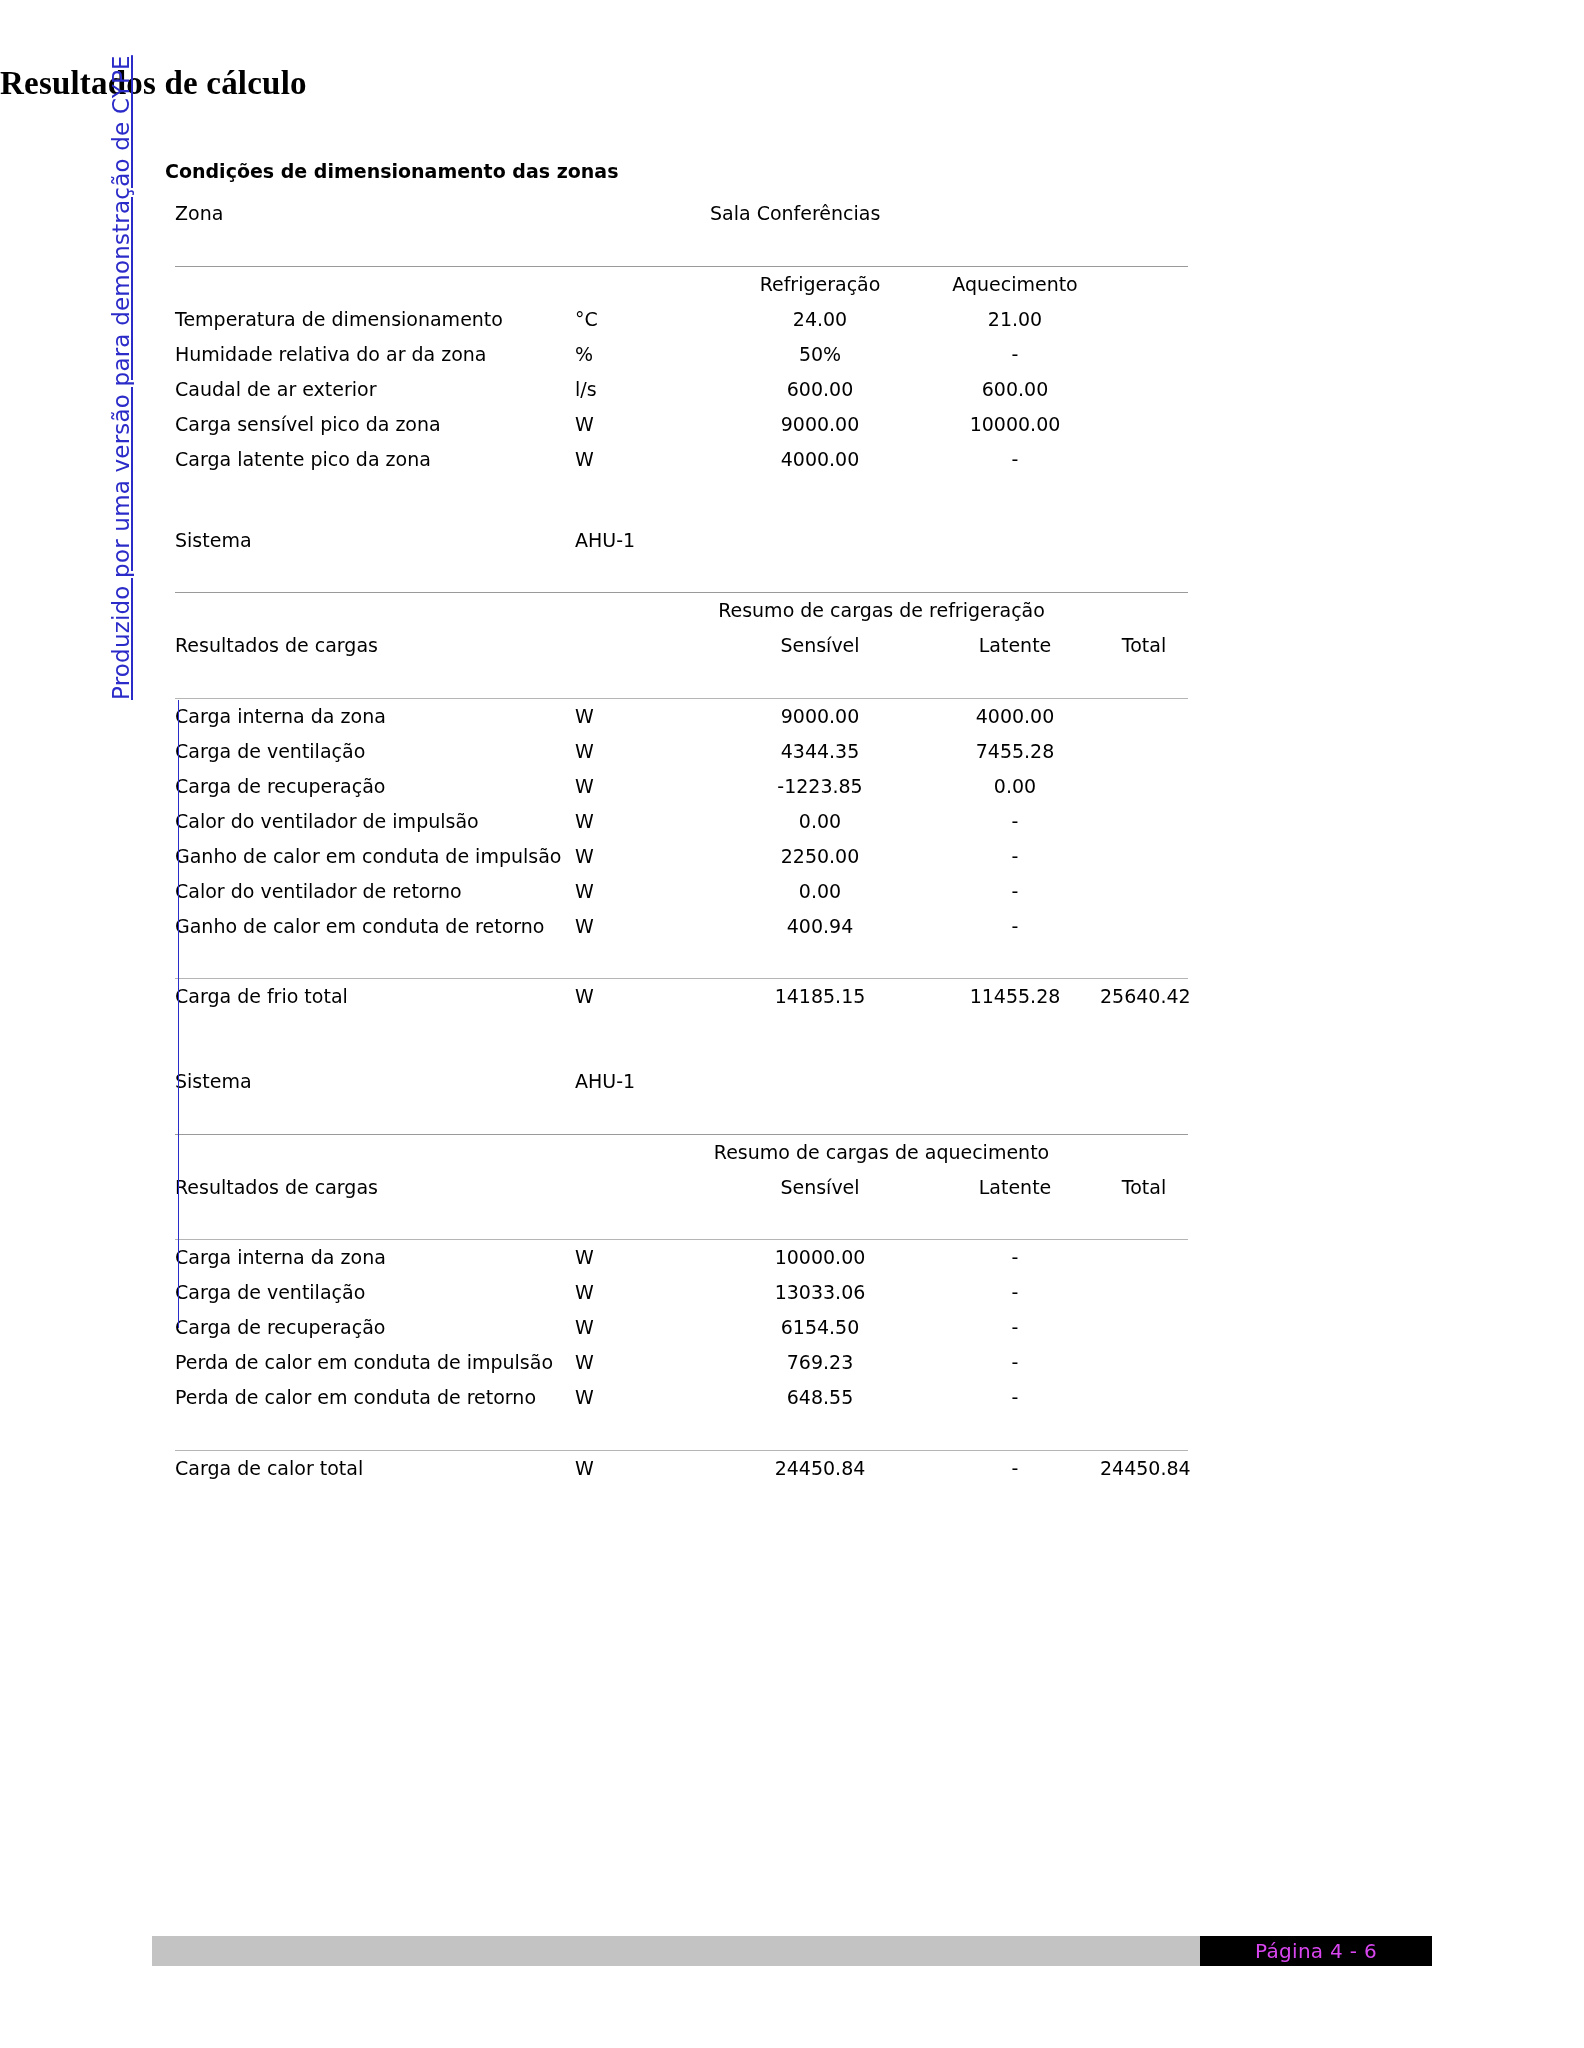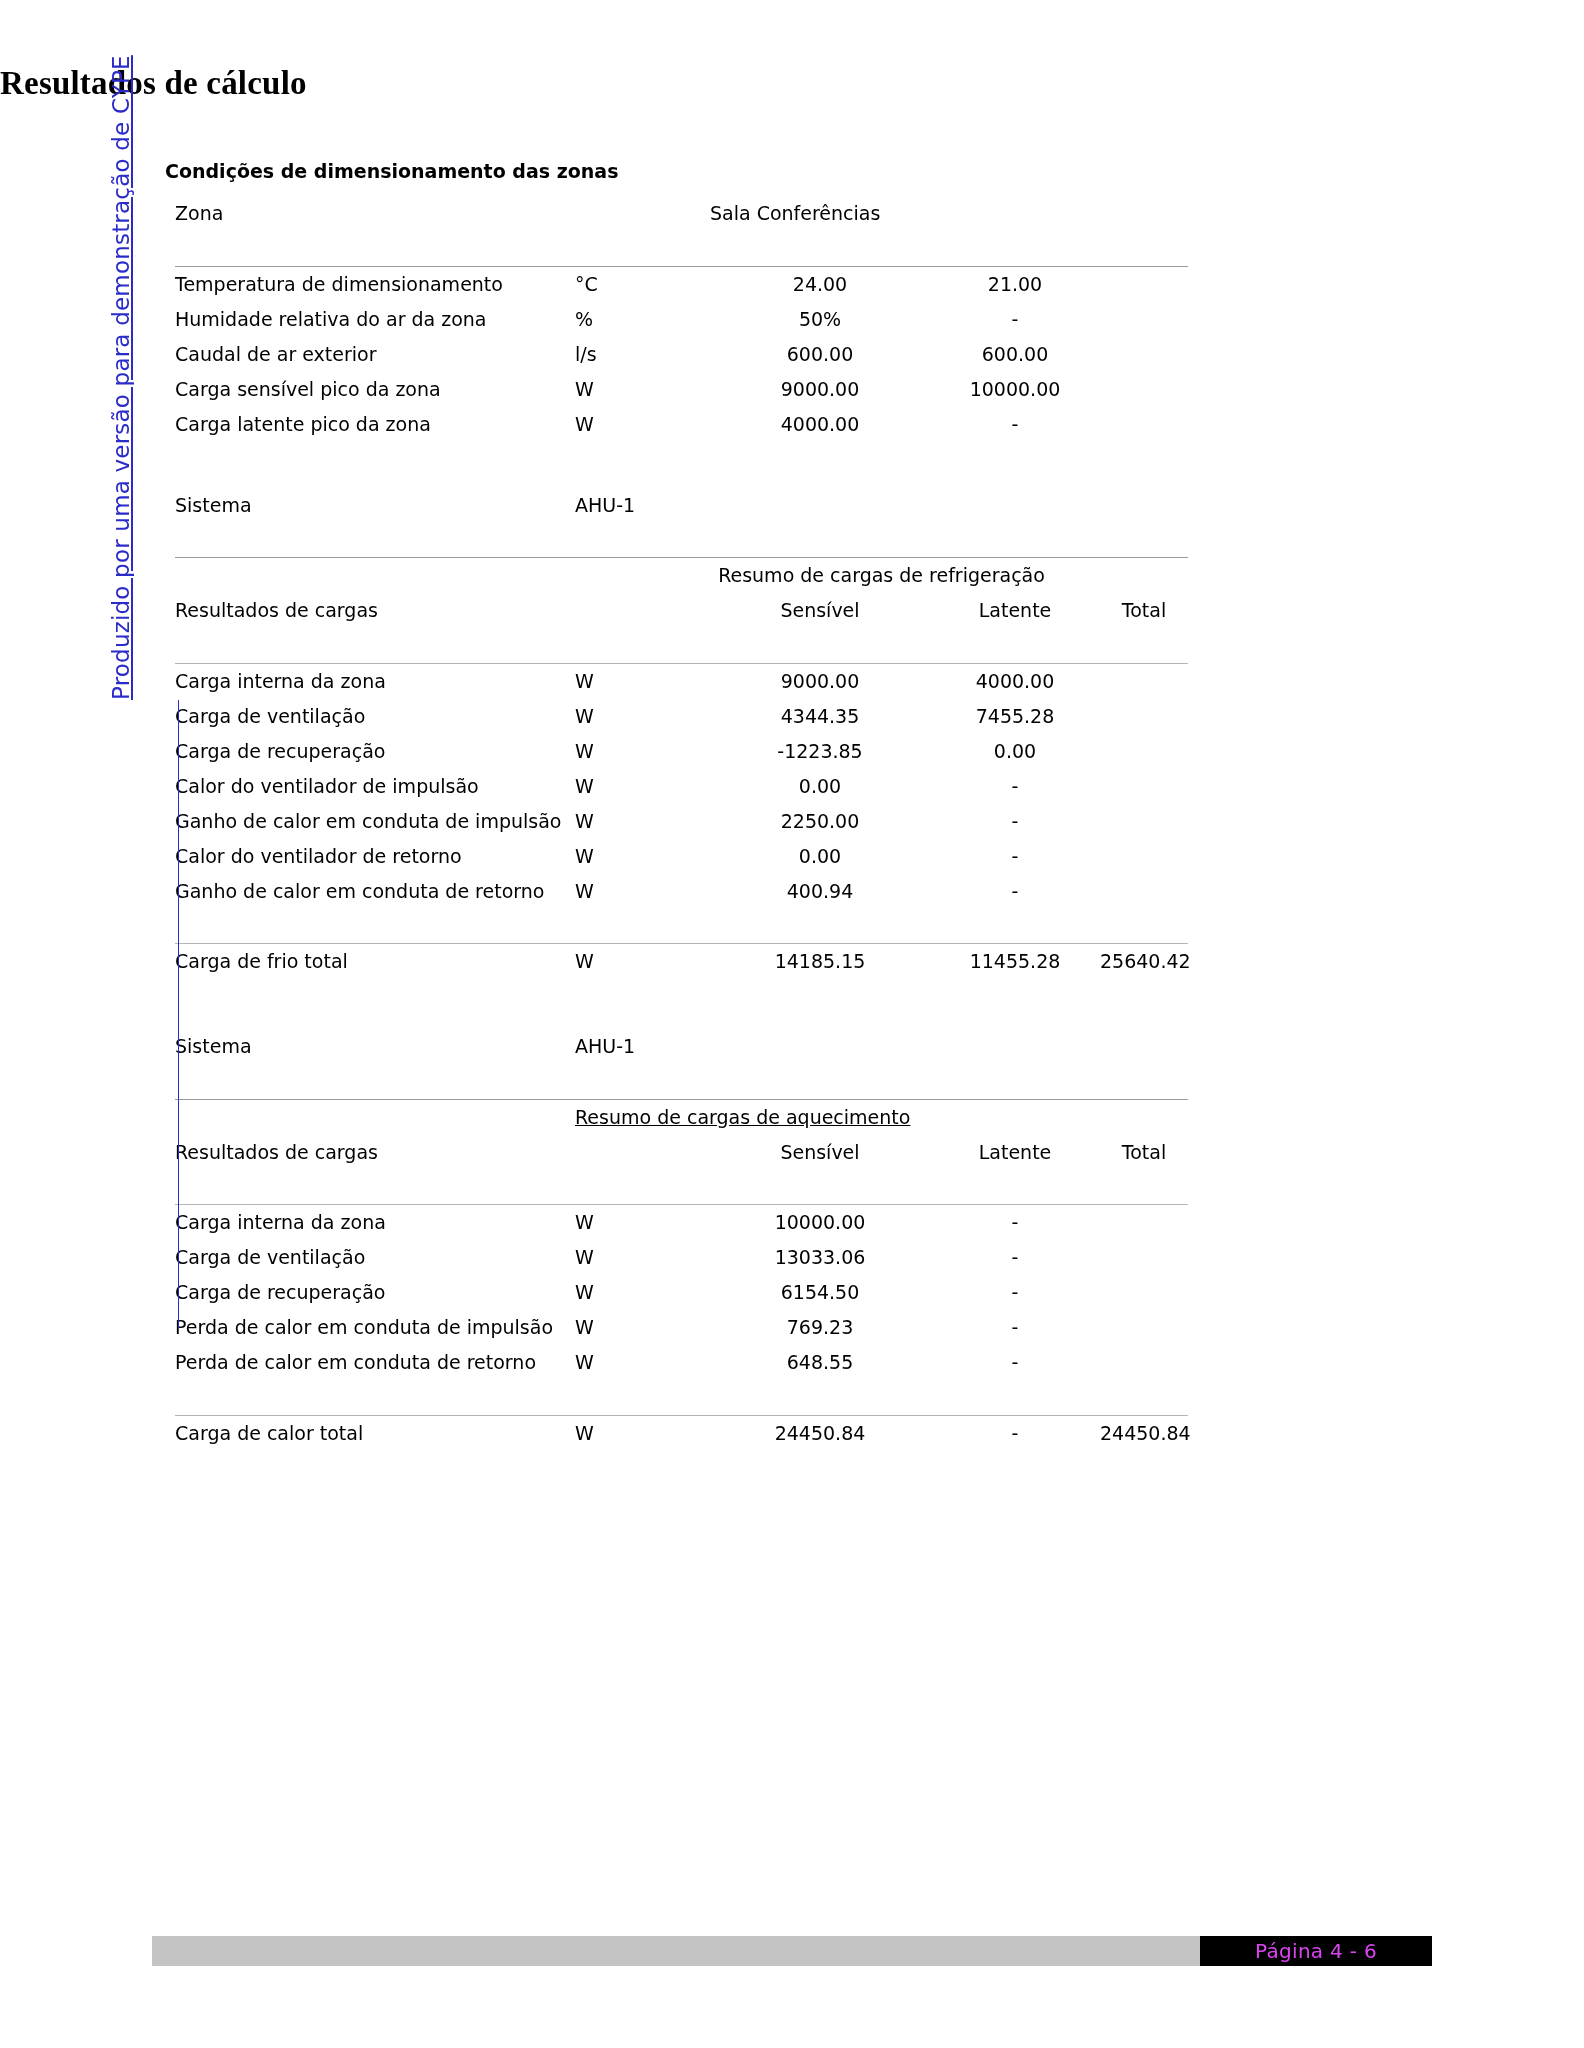--- a/index.html
+++ b/index.html
@@ -177,20 +177,27 @@
         </colgroup>
         <tbody>
           <tr>
             <td class="t-left">Zona</td>
             <td></td>
             <td class="t-left" colspan="3">Sala Conferências</td>
           </tr>
           <tr class="rule-row">
               <td colspan="5"></td>
             </tr>
+          <tr>
+            <td></td>
+            <td></td>
+            <td class="t-center bold pad-r-v1">Refrigeração</td>
+            <td class="t-center bold pad-r-v2">Aquecimento</td>
+            <td></td>
+          </tr>
 
           <tr>
             <td class="t-left">Temperatura de dimensionamento</td>
             <td class="t-left">°C</td>
             <td class="t-center pad-r-v1">24.00</td>
             <td class="t-center pad-r-v2">21.00</td>
             <td></td>
           </tr>
           <tr>
             <td class="t-left">Humidade relativa do ar da zona</td>
@@ -333,21 +340,21 @@
         <tbody>
           <tr>
             <td class="t-left bold">Sistema</td>
             <td class="t-left bold" colspan="4">AHU-1</td>
           </tr>
           <tr class="rule-row">
               <td colspan="5"></td>
             </tr>
           <tr>
             <td></td>
-            <td class="bold" colspan="4" style="text-align:left;text-decoration:underline;">Resumo de cargas de aquecimento</td>
+            <td class="bold" colspan="4" style="text-align:center;">Resumo de cargas de aquecimento</td>
           </tr>
           <tr>
             <td class="t-left bold">Resultados de cargas</td>
             <td></td>
             <td class="t-center bold pad-r-v1">Sensível</td>
             <td class="t-center bold pad-r-v2">Latente</td>
             <td class="t-center bold pad-r-v3">Total</td>
           </tr>
           <tr class="rule-row rule-thin">
               <td colspan="5"></td>

